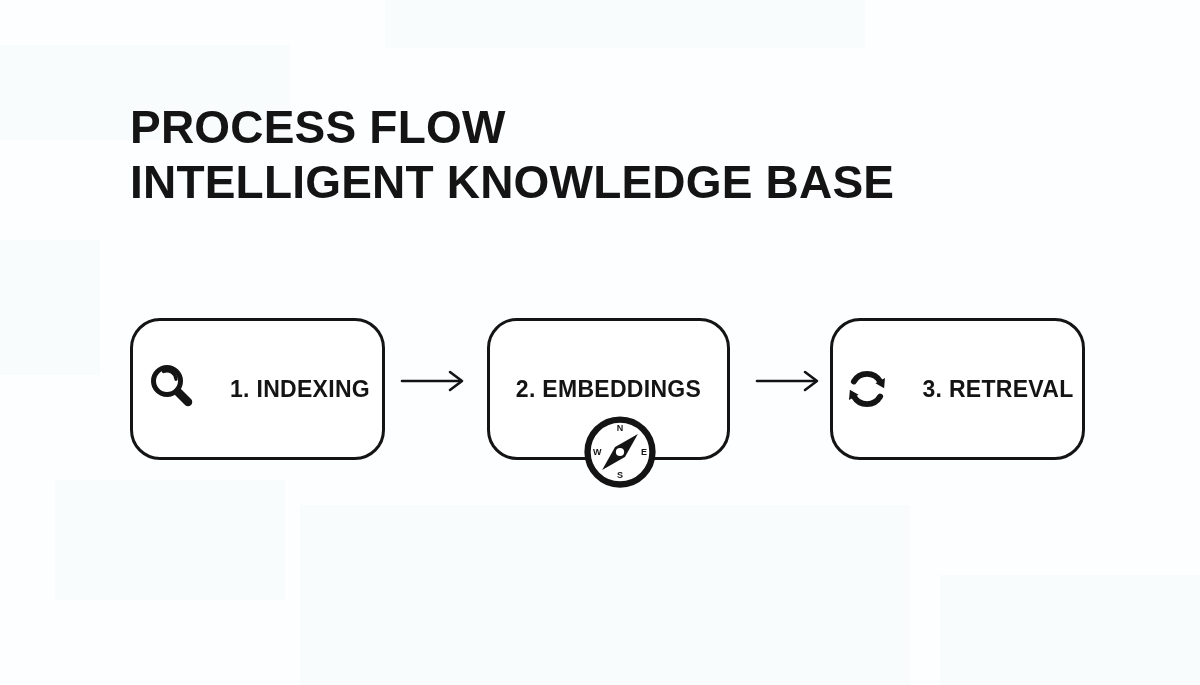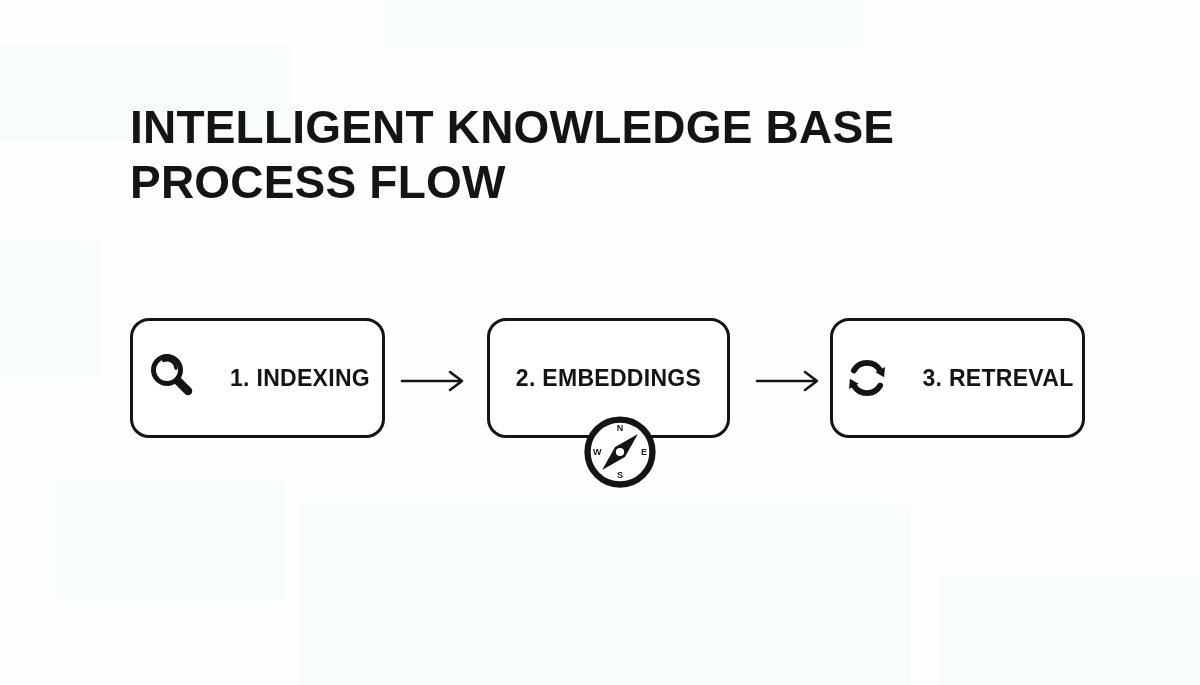--- a/index.html
+++ b/index.html
@@ -35,24 +35,24 @@
     color:var(--ink);
     font-size:46px;
     font-weight:700;
     line-height:55px;
     letter-spacing:.2px;
   }
   .title .line{display:block;white-space:nowrap;}
 
   .box{
     position:absolute;
-    top:318px;height:120px;
+    top:318px;height:142px;
     background:var(--box_background);
     border:3px solid var(--ink);
-    border-radius:19px;
+    border-radius:30px;
     display:flex;align-items:center;justify-content:center;
     gap:29px;
   }
   .box1{left:130px;width:255px;}
   .box2{left:487px;width:243px;}
   .box3{left:830px;width:255px;justify-content:center;}
   .label{
     color:var(--ink);
     font-size:23px;
     font-weight:700;
@@ -87,22 +87,22 @@
 <div class="stage">
 
   <div class="patch p1"></div>
   <div class="patch p2"></div>
   <div class="patch p3"></div>
   <div class="patch p4"></div>
   <div class="patch p5"></div>
   <div class="patch p6"></div>
 
   <h1 class="title">
+    <span class="line">PROCESS FLOW</span>
     <span class="line">INTELLIGENT KNOWLEDGE BASE</span>
-    <span class="line">PROCESS FLOW</span>
   </h1>
 
   <div class="box box1">
     <span class="icon">
       <svg width="56" height="56" viewBox="0 0 56 56" aria-hidden="true">
         <circle cx="22" cy="20" r="13.5" fill="none" stroke="#141414" stroke-width="5"></circle>
         <path d="M 18.5 10.4 A 9.2 9.2 0 0 1 31.0 18.2" fill="none" stroke="#141414" stroke-width="3.4" stroke-linecap="round"></path>
         <line x1="33" y1="31" x2="43" y2="41" stroke="#141414" stroke-width="8.5" stroke-linecap="round"></line>
       </svg>
     </span>

